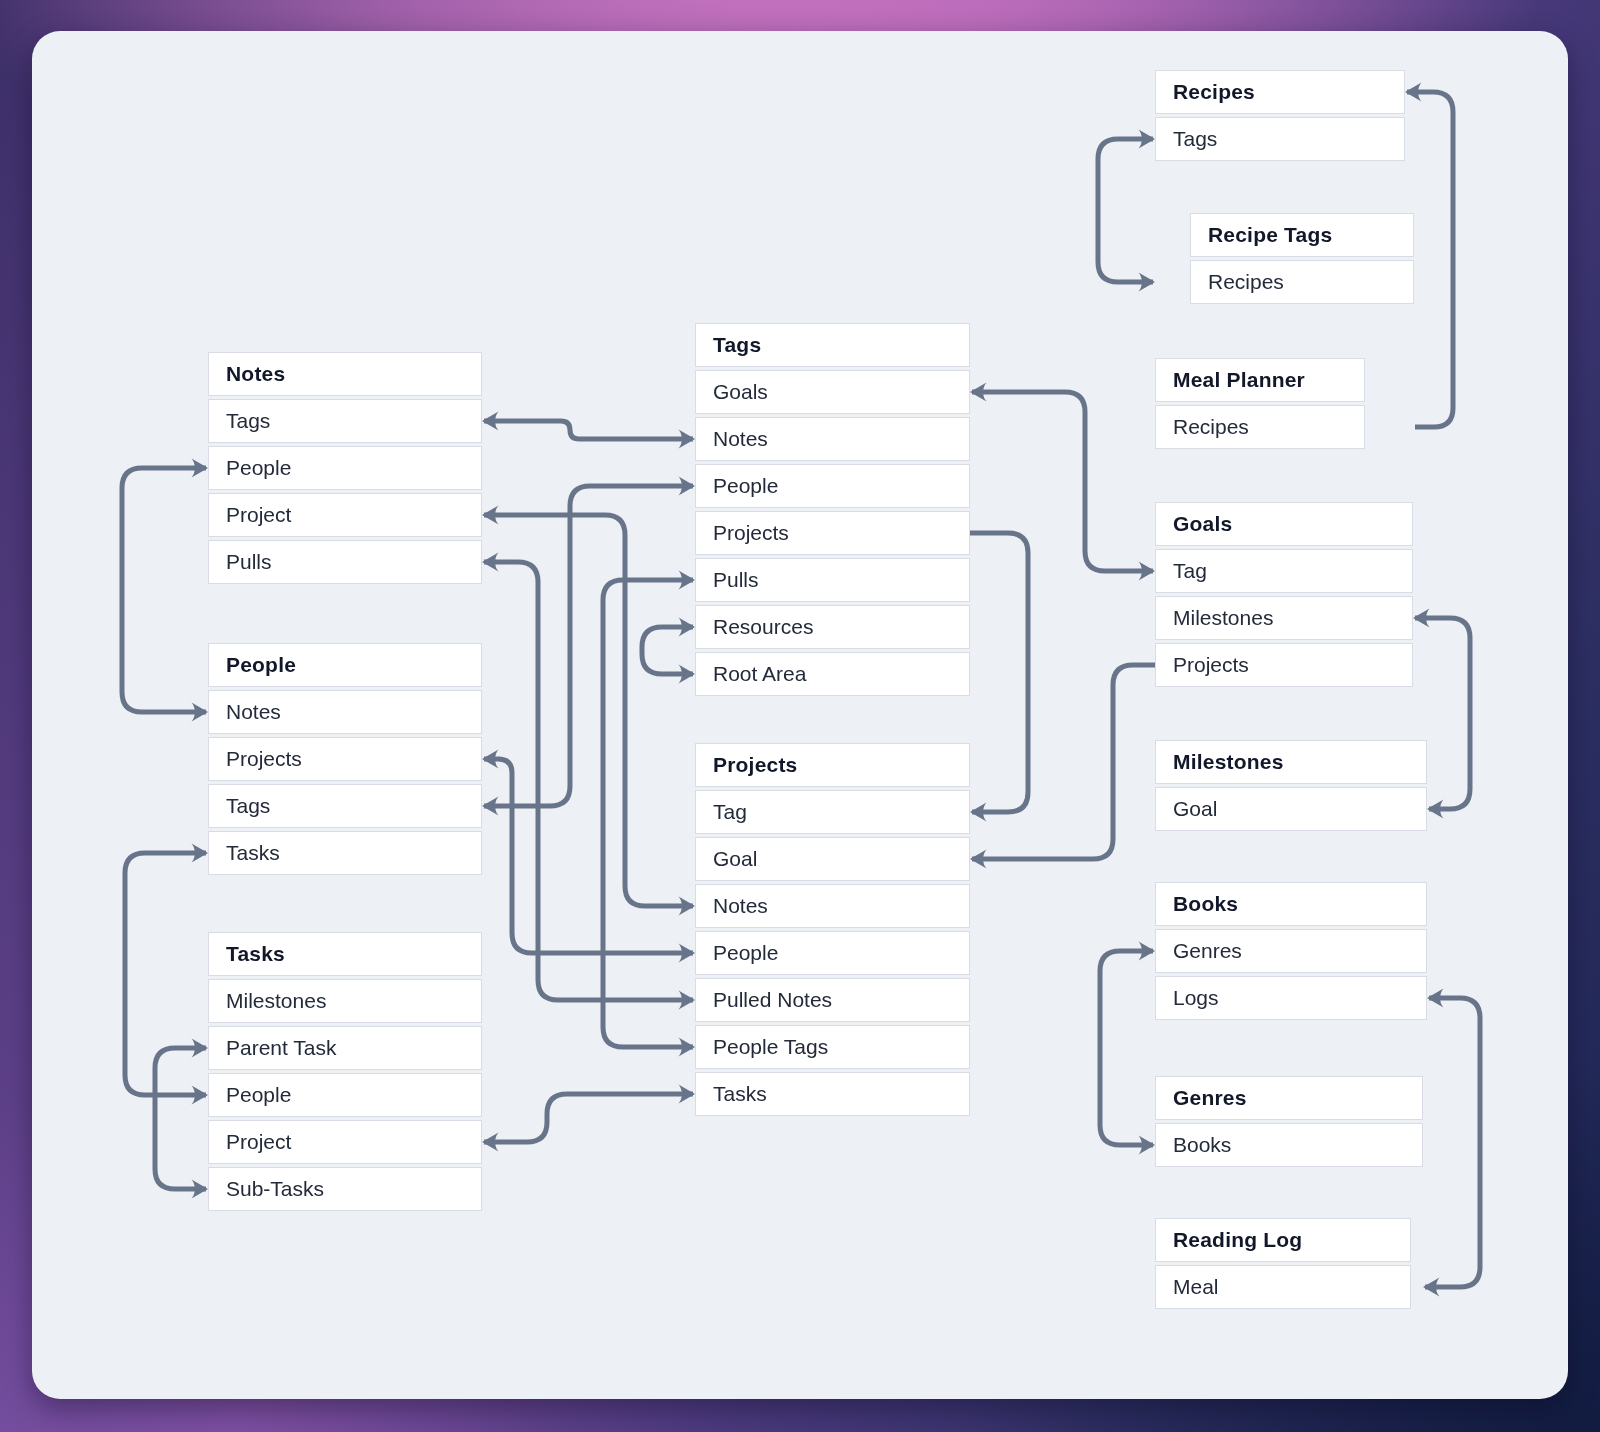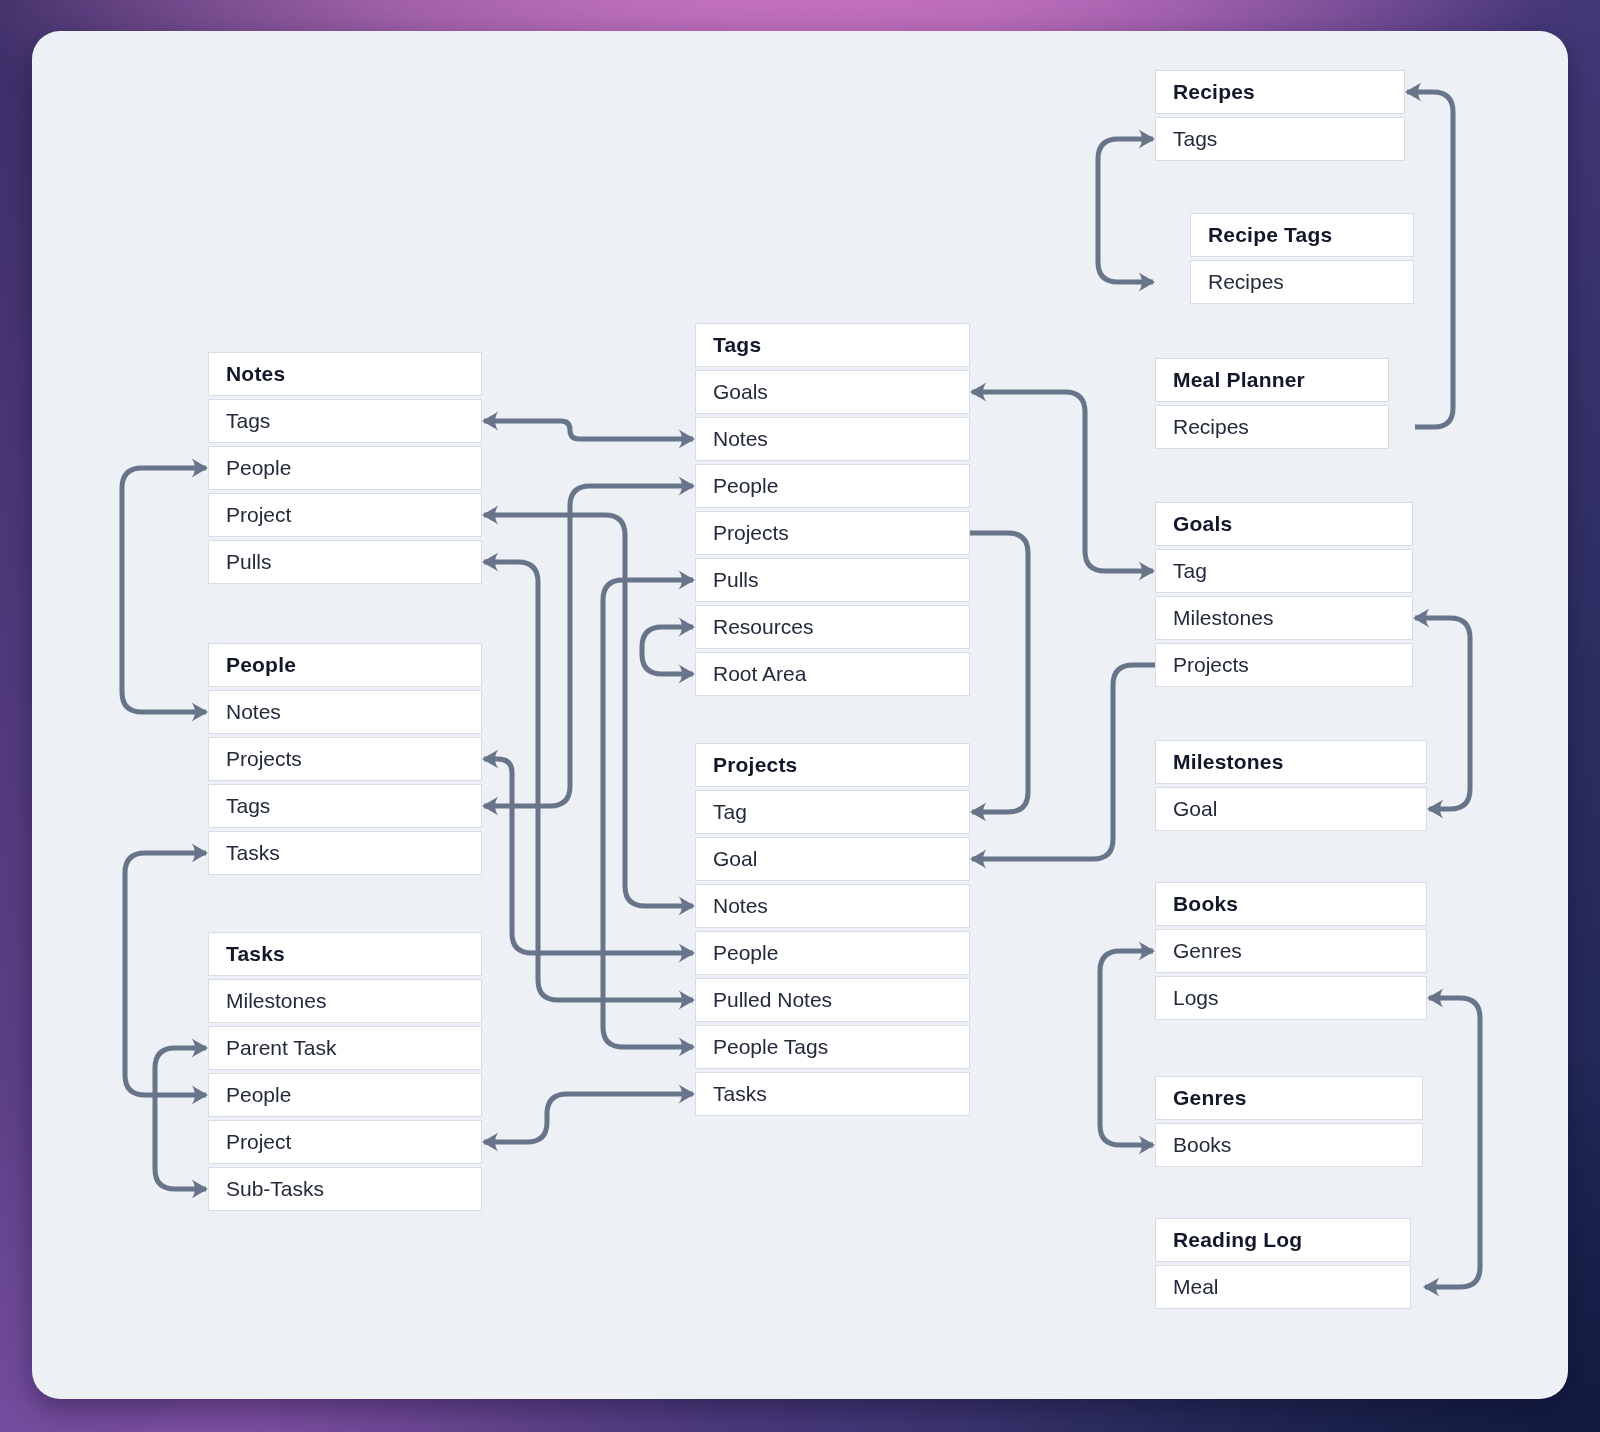--- a/index.html
+++ b/index.html
@@ -150,21 +150,21 @@
         </div>
       </div>
       <div class="table" style="left: 1155px; top: 213px; width: 224px; margin-left: 35px;">
         <div class="cell title">
           <span>Recipe Tags</span>
         </div>
         <div class="cell">
           <span>Recipes</span>
         </div>
       </div>
-      <div class="table" style="left: 1155px; top: 358px; width: 234px;">
+      <div class="table" style="left: 1155px; top: 358px; width: 210px;">
         <div class="cell title">
           <span>Meal Planner</span>
         </div>
         <div class="cell">
           <span>Recipes</span>
         </div>
       </div>
       <div class="table" style="left: 1155px; top: 502px; width: 258px;">
         <div class="cell title">
           <span>Goals</span>

